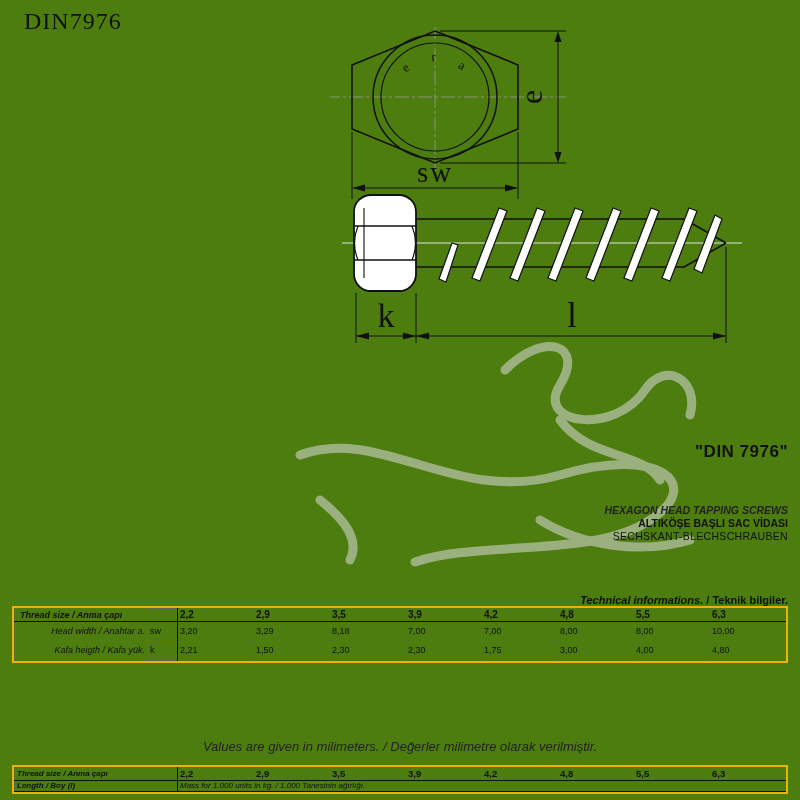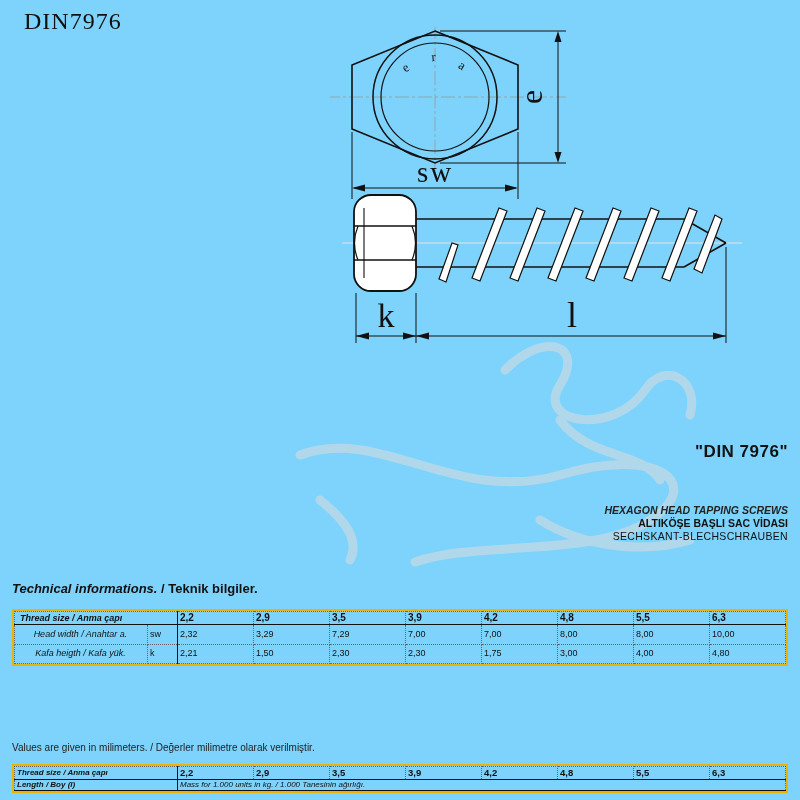--- a/index.html
+++ b/index.html
@@ -1,43 +1,43 @@
 <!DOCTYPE html>
 <html><head>
 <meta charset="utf-8">
 <style>
   html,body{margin:0;padding:0;background:#fff;}
-  #page{position:relative;width:800px;height:800px;background:#7dd3fc;overflow:hidden;
+  #page{position:relative;width:800px;height:800px;background:#4d7c0f;overflow:hidden;
         font-family:"Liberation Sans",sans-serif;color:#111;}
   
   .doc-code{position:absolute;left:24px;top:8px;font-family:"Liberation Serif",serif;
             font-size:24px;letter-spacing:1px;color:#111;}
   
   .din-title{position:absolute;right:12px;top:233px;font-size:17px;font-weight:bold;
              letter-spacing:.5px;text-align:right;}
   .subtitles{position:absolute;right:12px;top:275px;text-align:right;font-size:10.5px;line-height:13px;}
   .subtitles .s0{font-style:italic;font-weight:bold;color:#222;}
   .subtitles .s1{font-weight:bold;}
   .subtitles .s2{font-weight:normal;letter-spacing:.3px;}
   
-  .caption{position:absolute;left:12px;top:313px;width:776px;text-align:left;
-           font-size:13px;font-weight:bold;}
+  .caption{position:absolute;left:12px;top:326px;width:776px;text-align:right;
+           font-size:11px;font-weight:bold;}
   .caption .it{font-style:italic;}
-  .footnote{position:absolute;left:12px;top:402px;width:776px;text-align:left;
-            font-size:10px;color:#222;}
+  .footnote{position:absolute;left:12px;top:402px;width:776px;text-align:center;
+            font-size:13px;font-style:italic;color:#222;}
   
   .tblwrap{position:absolute;border:2px solid #eab308;background:transparent;}
   #w1{left:12px;top:326px;width:772px;}
   #w2{left:12px;top:413px;width:772px;}
   table{width:100%;border-collapse:collapse;table-layout:fixed;background:transparent;}
   th,td{padding:0 2px;vertical-align:middle;text-align:left;font-weight:normal;background:transparent;}
   #t1 th,#t1 td{border:1px dotted #666;font-size:9px;height:18.5px;line-height:1;}
   #t1 tr.hd th{height:12px;border-bottom:1.5px solid #111;}
   #t1 .hdrlbl{text-align:left;padding-left:5px;font-style:italic;font-weight:bold;border-right:1.5px solid #111;}
-  #t1 .lbl{text-align:center;padding-left:1px;font-style:italic;}
+  #t1 .lbl{text-align:right;padding-left:1px;font-style:italic;}
   #t1 .sym{border-right:1.5px solid #111;}
   #t1 .size{font-weight:bold;font-size:10px;}
   #t2 th,#t2 td{border:1px dotted #666;font-size:8px;height:10.3px;line-height:1;}
   #t2 tr.hd th{height:11.5px;border-bottom:1.3px solid #111;}
   #t2 .hdrlbl{font-style:italic;font-weight:bold;border-right:1.5px solid #111;}
   #t2 .size{font-weight:bold;font-size:9.5px;}
   #t2 .lenlbl{font-style:italic;font-weight:bold;border-right:1.5px solid #111;border-bottom:1.3px solid #111;}
   #t2 .mass{font-style:italic;border-bottom:1.3px solid #111;}
   
   .drw{position:absolute;}
@@ -176,23 +176,23 @@
             <th class="size">3,5</th>
             <th class="size">3,9</th>
             <th class="size">4,2</th>
             <th class="size">4,8</th>
             <th class="size">5,5</th>
             <th class="size">6,3</th>
           </tr>
           <tr>
             <td class="lbl">Head width / Anahtar a.</td>
             <td class="sym">sw</td>
-            <td class="val">2,32</td>
+            <td class="val">3,20</td>
             <td class="val">3,29</td>
-            <td class="val">7,29</td>
+            <td class="val">8,18</td>
             <td class="val">7,00</td>
             <td class="val">7,00</td>
             <td class="val">8,00</td>
             <td class="val">8,00</td>
             <td class="val">10,00</td>
           </tr>
           <tr>
             <td class="lbl">Kafa heigth / Kafa yük.</td>
             <td class="sym">k</td>
             <td class="val">2,21</td>

